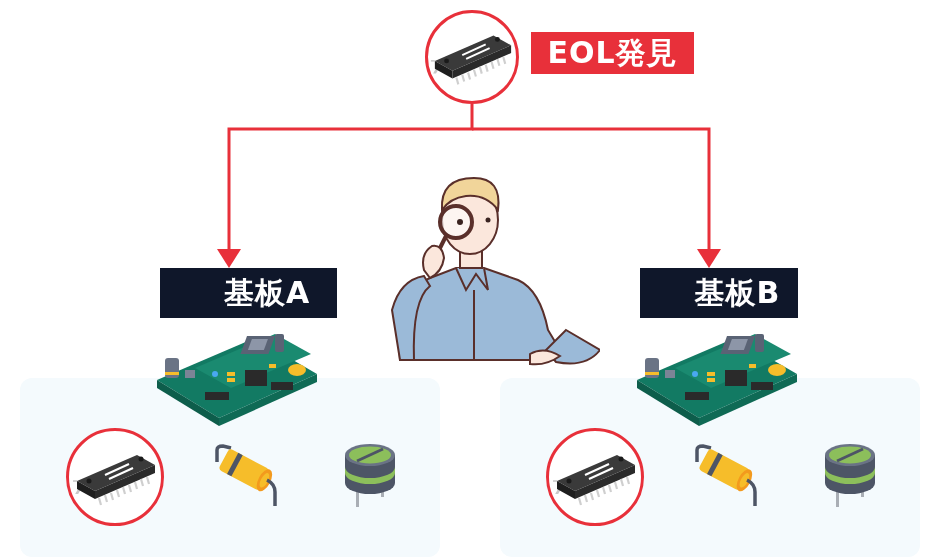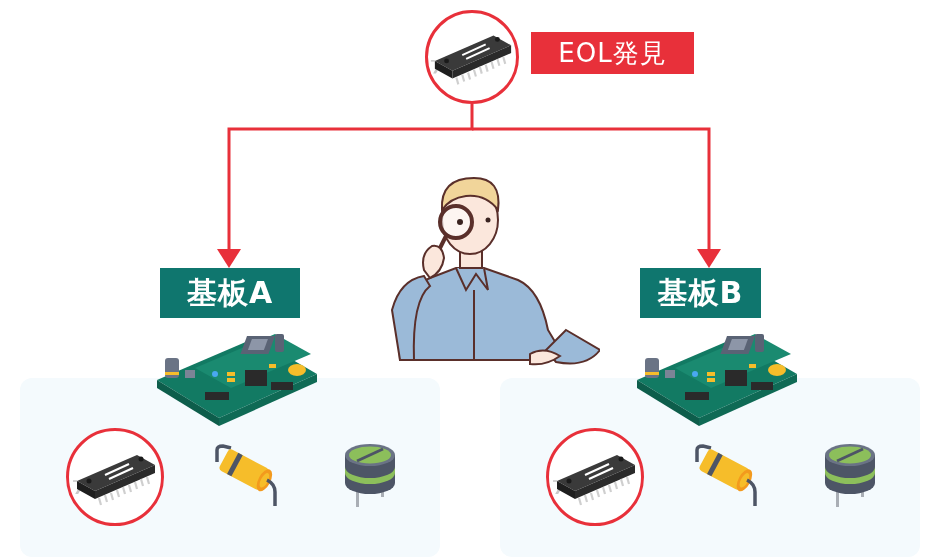--- a/index.html
+++ b/index.html
@@ -1,20 +1,20 @@
 <!DOCTYPE html>
 <html><head>
 <meta charset="utf-8">
 <style>
   html,body{margin:0;padding:0;}
   body{width:940px;height:560px;position:relative;overflow:hidden;background:#ffffff;font-family:"DejaVu Sans","Liberation Sans",sans-serif;}
   .abs{position:absolute;}
   .panel{position:absolute;top:378px;width:420px;height:179px;background:#f4fafd;border-radius:12px;}
-  .label-box{position:absolute;background:#0f766e;color:#fff;font-weight:bold;font-size:30px;display:flex;align-items:center;justify-content:center;letter-spacing:1px;}
-  .eol-badge{position:absolute;left:531px;top:32px;width:163px;height:42px;background:#e8303a;color:#fff;font-weight:normal;font-size:26px;display:flex;align-items:center;justify-content:center;letter-spacing:1px;}
+  .label-box{position:absolute;background:#0f172a;color:#fff;font-weight:bold;font-size:30px;display:flex;align-items:center;justify-content:center;letter-spacing:1px;padding-left:37px;}
+  .eol-badge{position:absolute;left:531px;top:32px;width:163px;height:42px;background:#e8303a;color:#fff;font-weight:bold;font-size:30px;display:flex;align-items:center;justify-content:center;letter-spacing:1px;}
   .circle{position:absolute;border:3px solid #e8303a;border-radius:50%;background:#fff;box-sizing:border-box;display:flex;align-items:center;justify-content:center;}
   svg{display:block;}
 </style>
 </head>
 <body>
 
 <svg width="0" height="0" style="position:absolute">
   <defs>
     <g id="chip">
 

